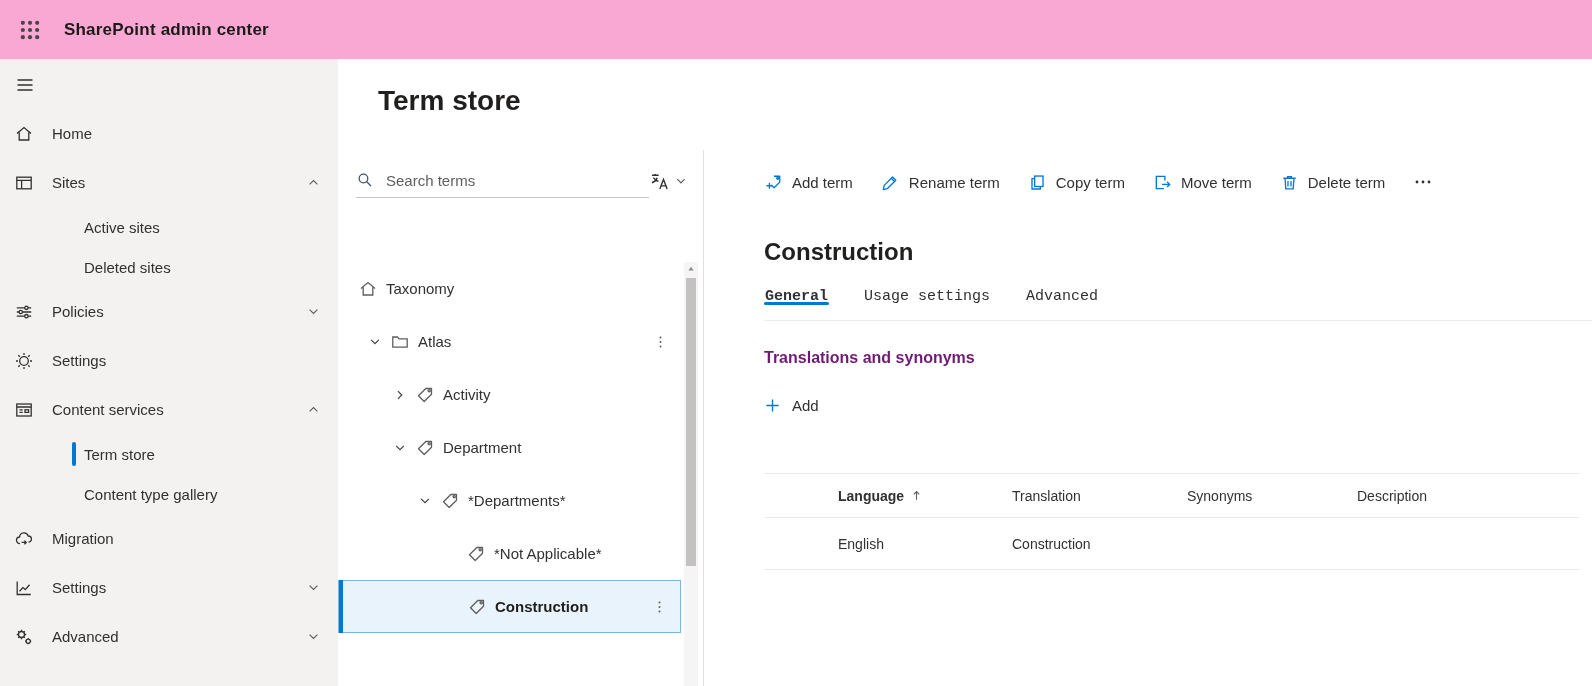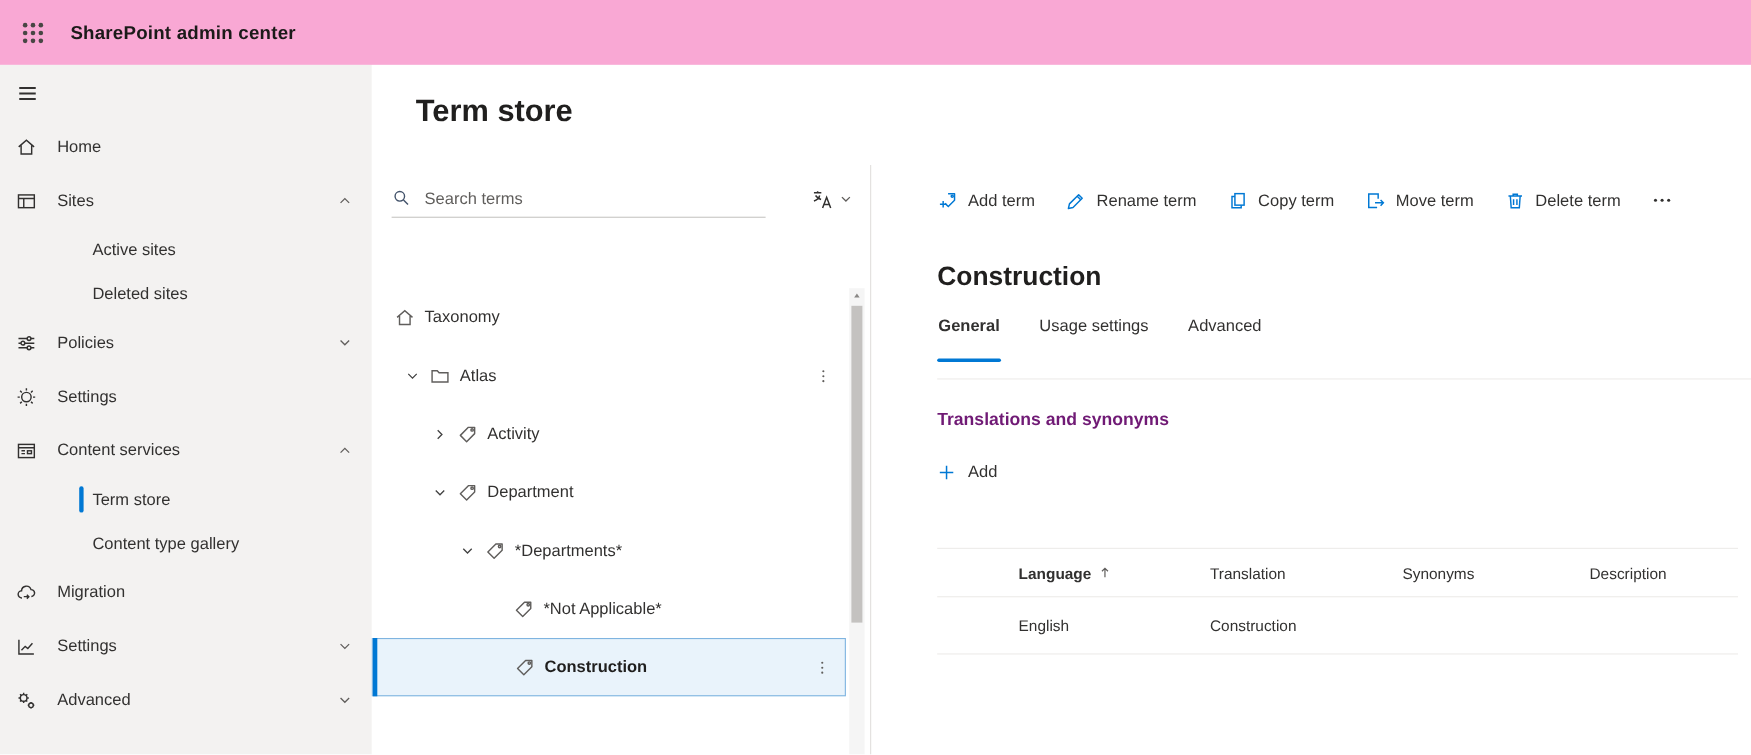--- a/index.html
+++ b/index.html
@@ -25,21 +25,21 @@
   .nav-chevron { margin-left:auto; color:#605e5c; }
   .nav-item.selected::before { content:""; position:absolute; left:40px; top:8px; bottom:8px; width:4px; border-radius:2px; background:#0078d4; }
   .nav-item.selected { padding-left:52px; }
 
   
   .main { position:absolute; top:59px; left:338px; right:0; bottom:0; background:#fff; }
   .page-title { margin:0; padding:26px 0 0 40px; height:91px; font-size:28px; font-weight:700; color:#201f1e; }
   .content { position:absolute; top:91px; left:0; right:0; bottom:0; display:flex; }
 
   
-  .tree-pane { width:454px; flex:none; position:relative; border-right:1px solid #e1dfdd; }
+  .tree-pane { width:366px; flex:none; position:relative; border-right:1px solid #e1dfdd; }
   .search-row { margin:12px 16px 0 18px; display:flex; align-items:center; height:38px; }
   .search-box { width:340px; display:flex; align-items:center; gap:10px; border-bottom:1px solid #c8c6c4; padding:6px 0 7px 0; }
   .search-box input { border:none; outline:none; background:transparent; font-family:inherit; font-size:15px; color:#323130; width:100%; }
   .search-box input::placeholder { color:#605e5c; }
   .lang-button { margin-left:auto; display:flex; align-items:center; gap:5px; cursor:pointer; color:#323130; }
   .lang-chevron { color:#605e5c; }
 
   .tree { position:absolute; top:112px; left:0; right:22px; }
   .tree-row { height:53px; display:flex; align-items:center; position:relative; cursor:pointer; }
   .expander { width:22px; height:16px; display:flex; align-items:center; color:#424242; flex:none; cursor:pointer; }
@@ -56,21 +56,21 @@
 
   
   .detail-pane { flex:1; position:relative; }
   .toolbar { display:flex; align-items:center; gap:28px; margin:14px 24px 0 60px; height:36px; }
   .tb-btn { display:flex; align-items:center; gap:9px; cursor:pointer; color:#323130; white-space:nowrap; }
   .tb-icon { color:#0078d4; width:19px; height:19px; flex:none; }
   .tb-more { color:#323130; cursor:pointer; width:20px; height:20px; display:flex; align-items:center; }
 
   .detail-title { margin:38px 0 0 60px; font-size:24px; font-weight:700; color:#201f1e; }
   .tabs { display:flex; margin:16px 0 0 60px; }
-  .tab { margin-right:34px; padding:6px 1px 24px 1px; position:relative; cursor:pointer; color:#323130; }
+  .tab { margin-right:34px; padding:6px 1px 0 1px; position:relative; cursor:pointer; color:#323130;font-family:Liberation Mono, monospace; }
   .tab.selected { font-weight:700; }
   .tab.selected::after { content:""; position:absolute; left:0; right:0; bottom:0; height:3px; background:#0078d4; border-radius:2px; }
   .tabs-divider { height:1px; background:#edebe9; margin:15px 0 0 60px; }
 
   .section-title { margin:28px 0 0 60px; font-size:16px; font-weight:700; color:#701a75; }
   .add-btn { margin:30px 0 0 60px; display:inline-flex; align-items:center; gap:11px; cursor:pointer; color:#323130; }
   .add-icon { color:#0078d4; width:17px; height:17px; }
 
   .trans-table { margin:56px 12px 0 60px; }
   .t-row { display:grid; grid-template-columns:174px 175px 170px 1fr; padding-left:74px; align-items:center; font-size:14px; }

